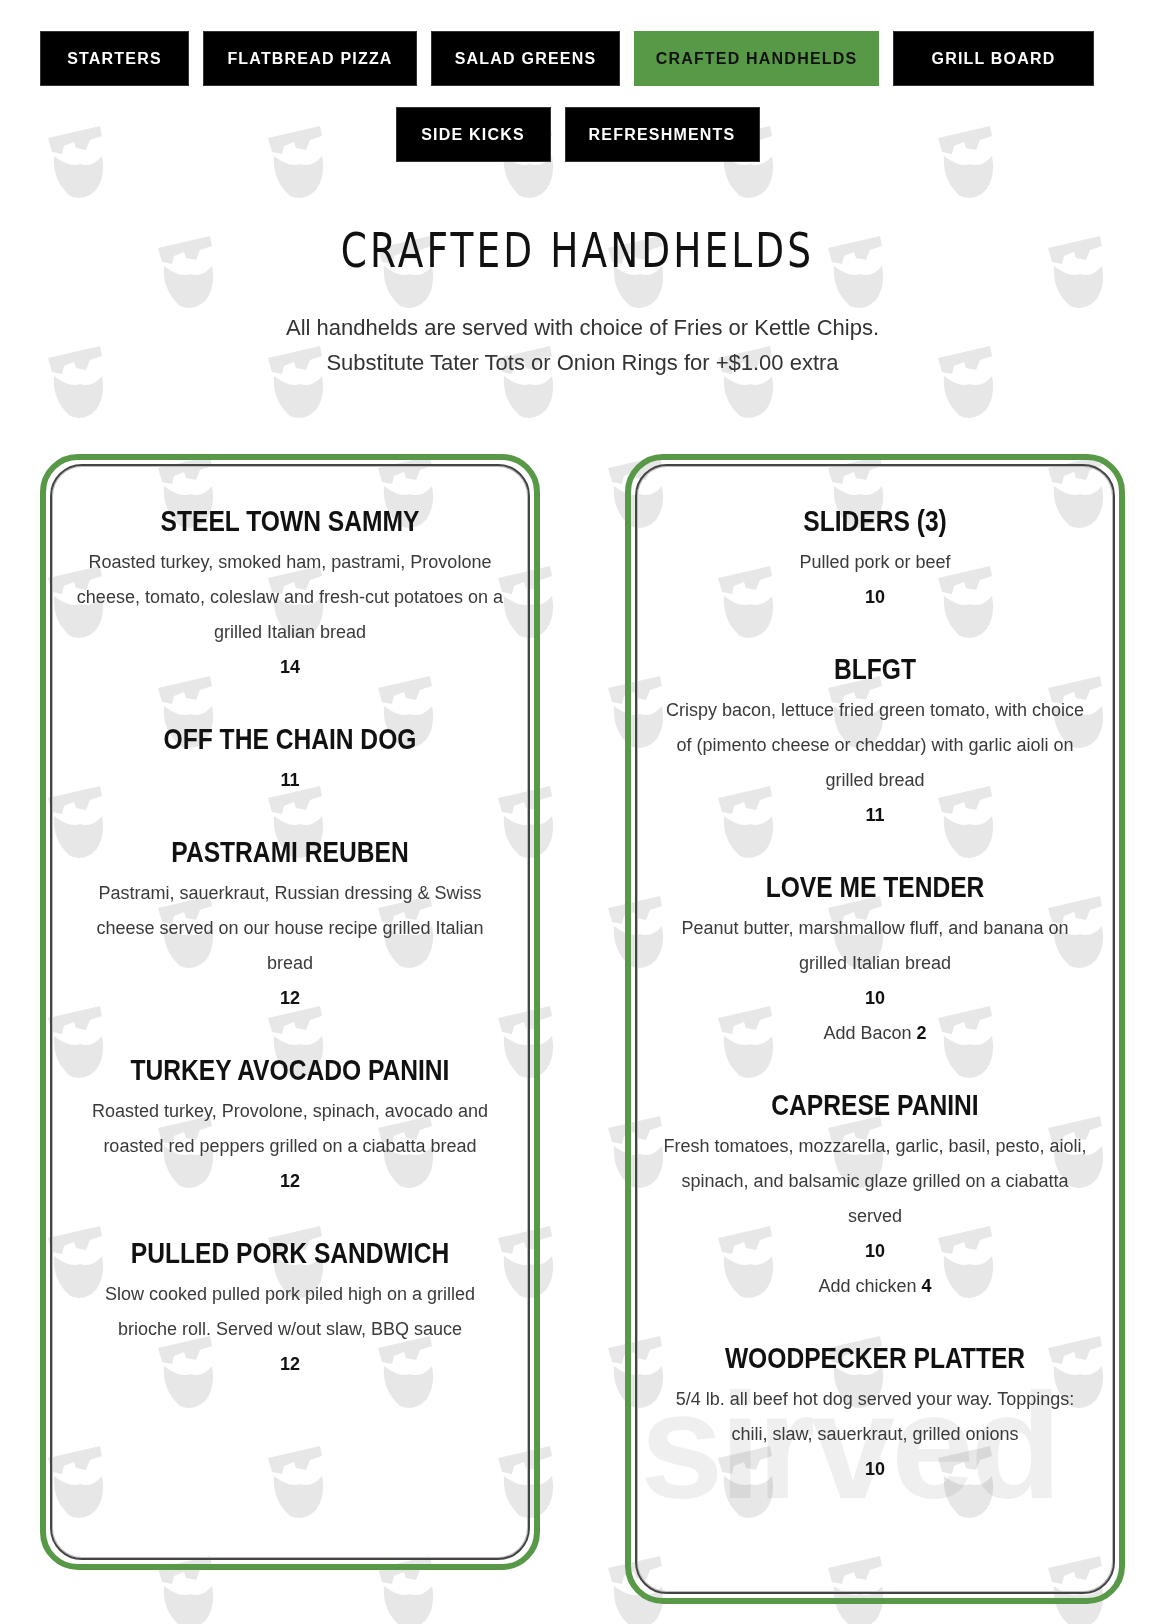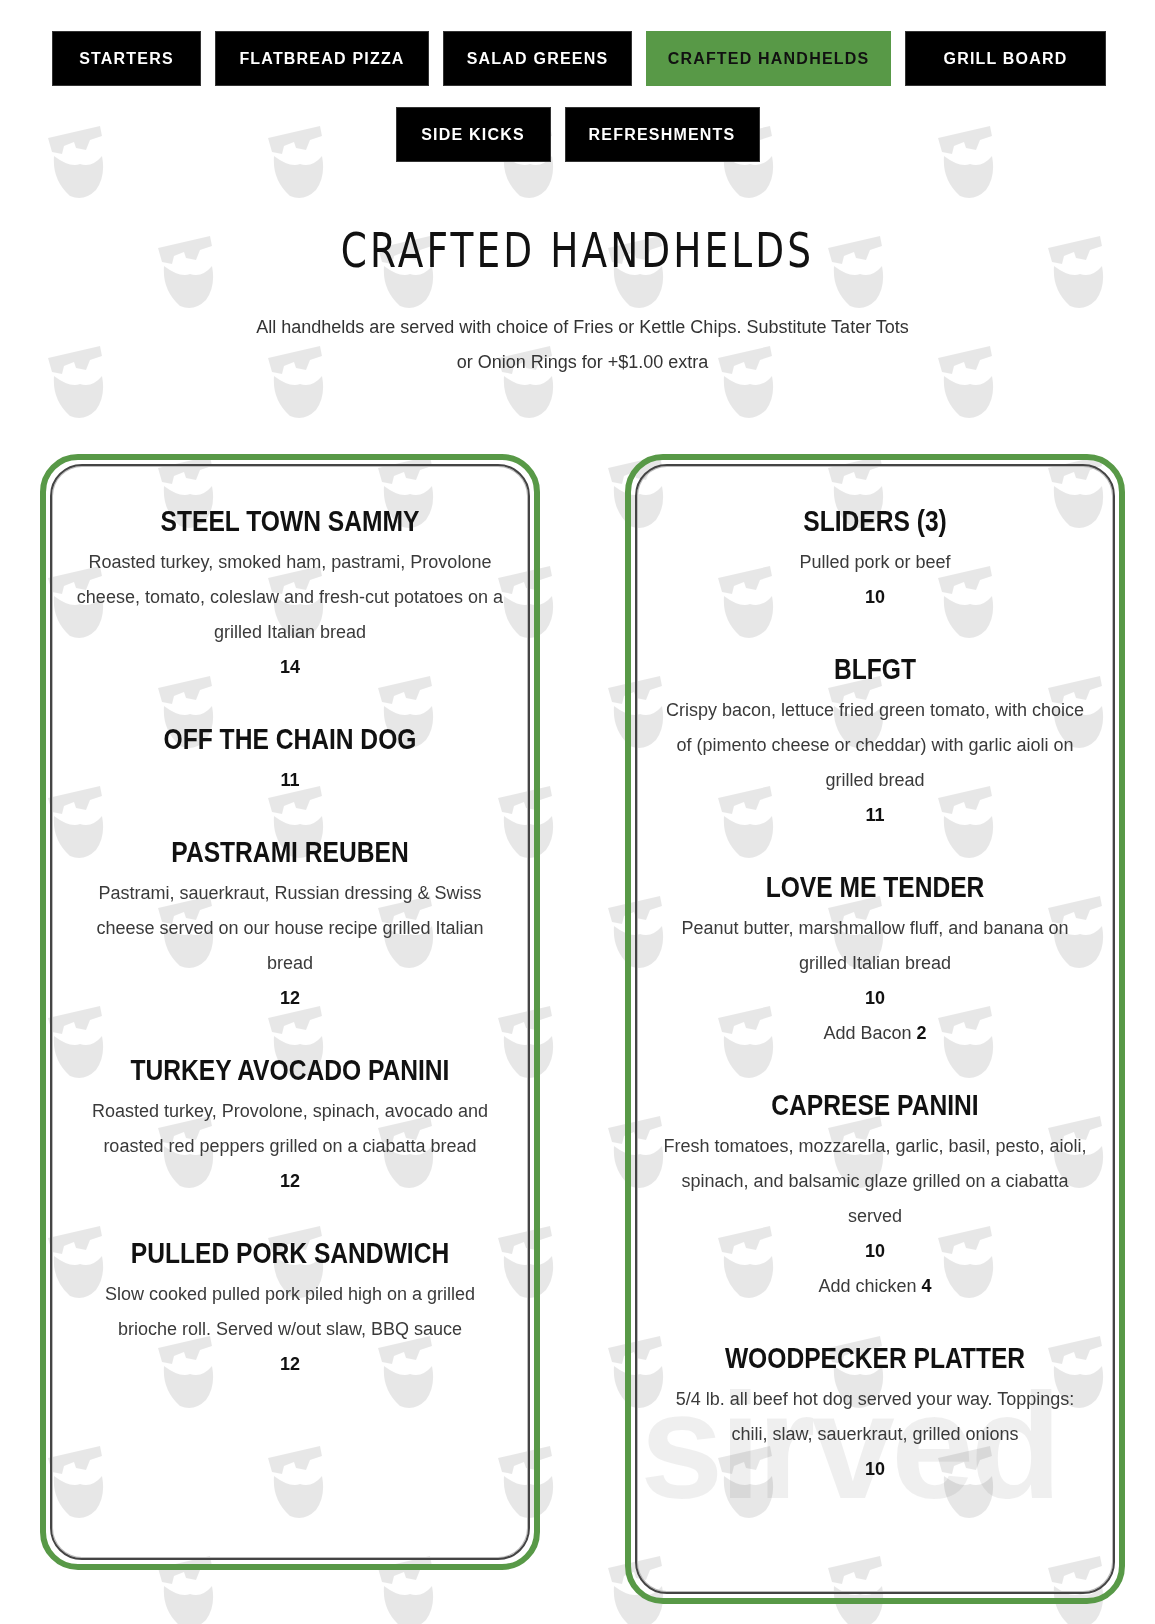--- a/index.html
+++ b/index.html
@@ -35,21 +35,21 @@
     .page { position: relative; z-index: 1; width: 1155px; height: 1624px; }
 
     
     .nav-row {
       position: absolute;
       left: 0; right: 0;
       display: flex;
       justify-content: center;
       gap: 14px;
     }
-    .nav-row.r1 { top: 31px; left: 52px; right: auto; justify-content: flex-end; }
+    .nav-row.r1 { top: 31px; left: 40px; right: auto; justify-content: flex-end; }
     .nav-row.r2 { top: 107px; }
     .nav-btn {
       height: 55px;
       background: #000;
       color: #ffffff;
       font-family: "Liberation Sans", sans-serif;
       font-weight: bold;
       font-size: 16px;
       letter-spacing: 1.2px;
       display: flex;
@@ -72,21 +72,21 @@
       letter-spacing: 4px;
       transform: scaleX(0.78);
       color: #111;
     }
     .section-subtitle {
       position: absolute;
       top: 310px;
       left: 255px;
       width: 655px;
       text-align: center;
-      font-size: 18px;
+      font-size: 22px;
       line-height: 35px;
       color: #333;
     }
 
     
     .menu-box {
       position: absolute;
       border: 6px solid #589947;
       border-radius: 38px;
       padding: 4px;

